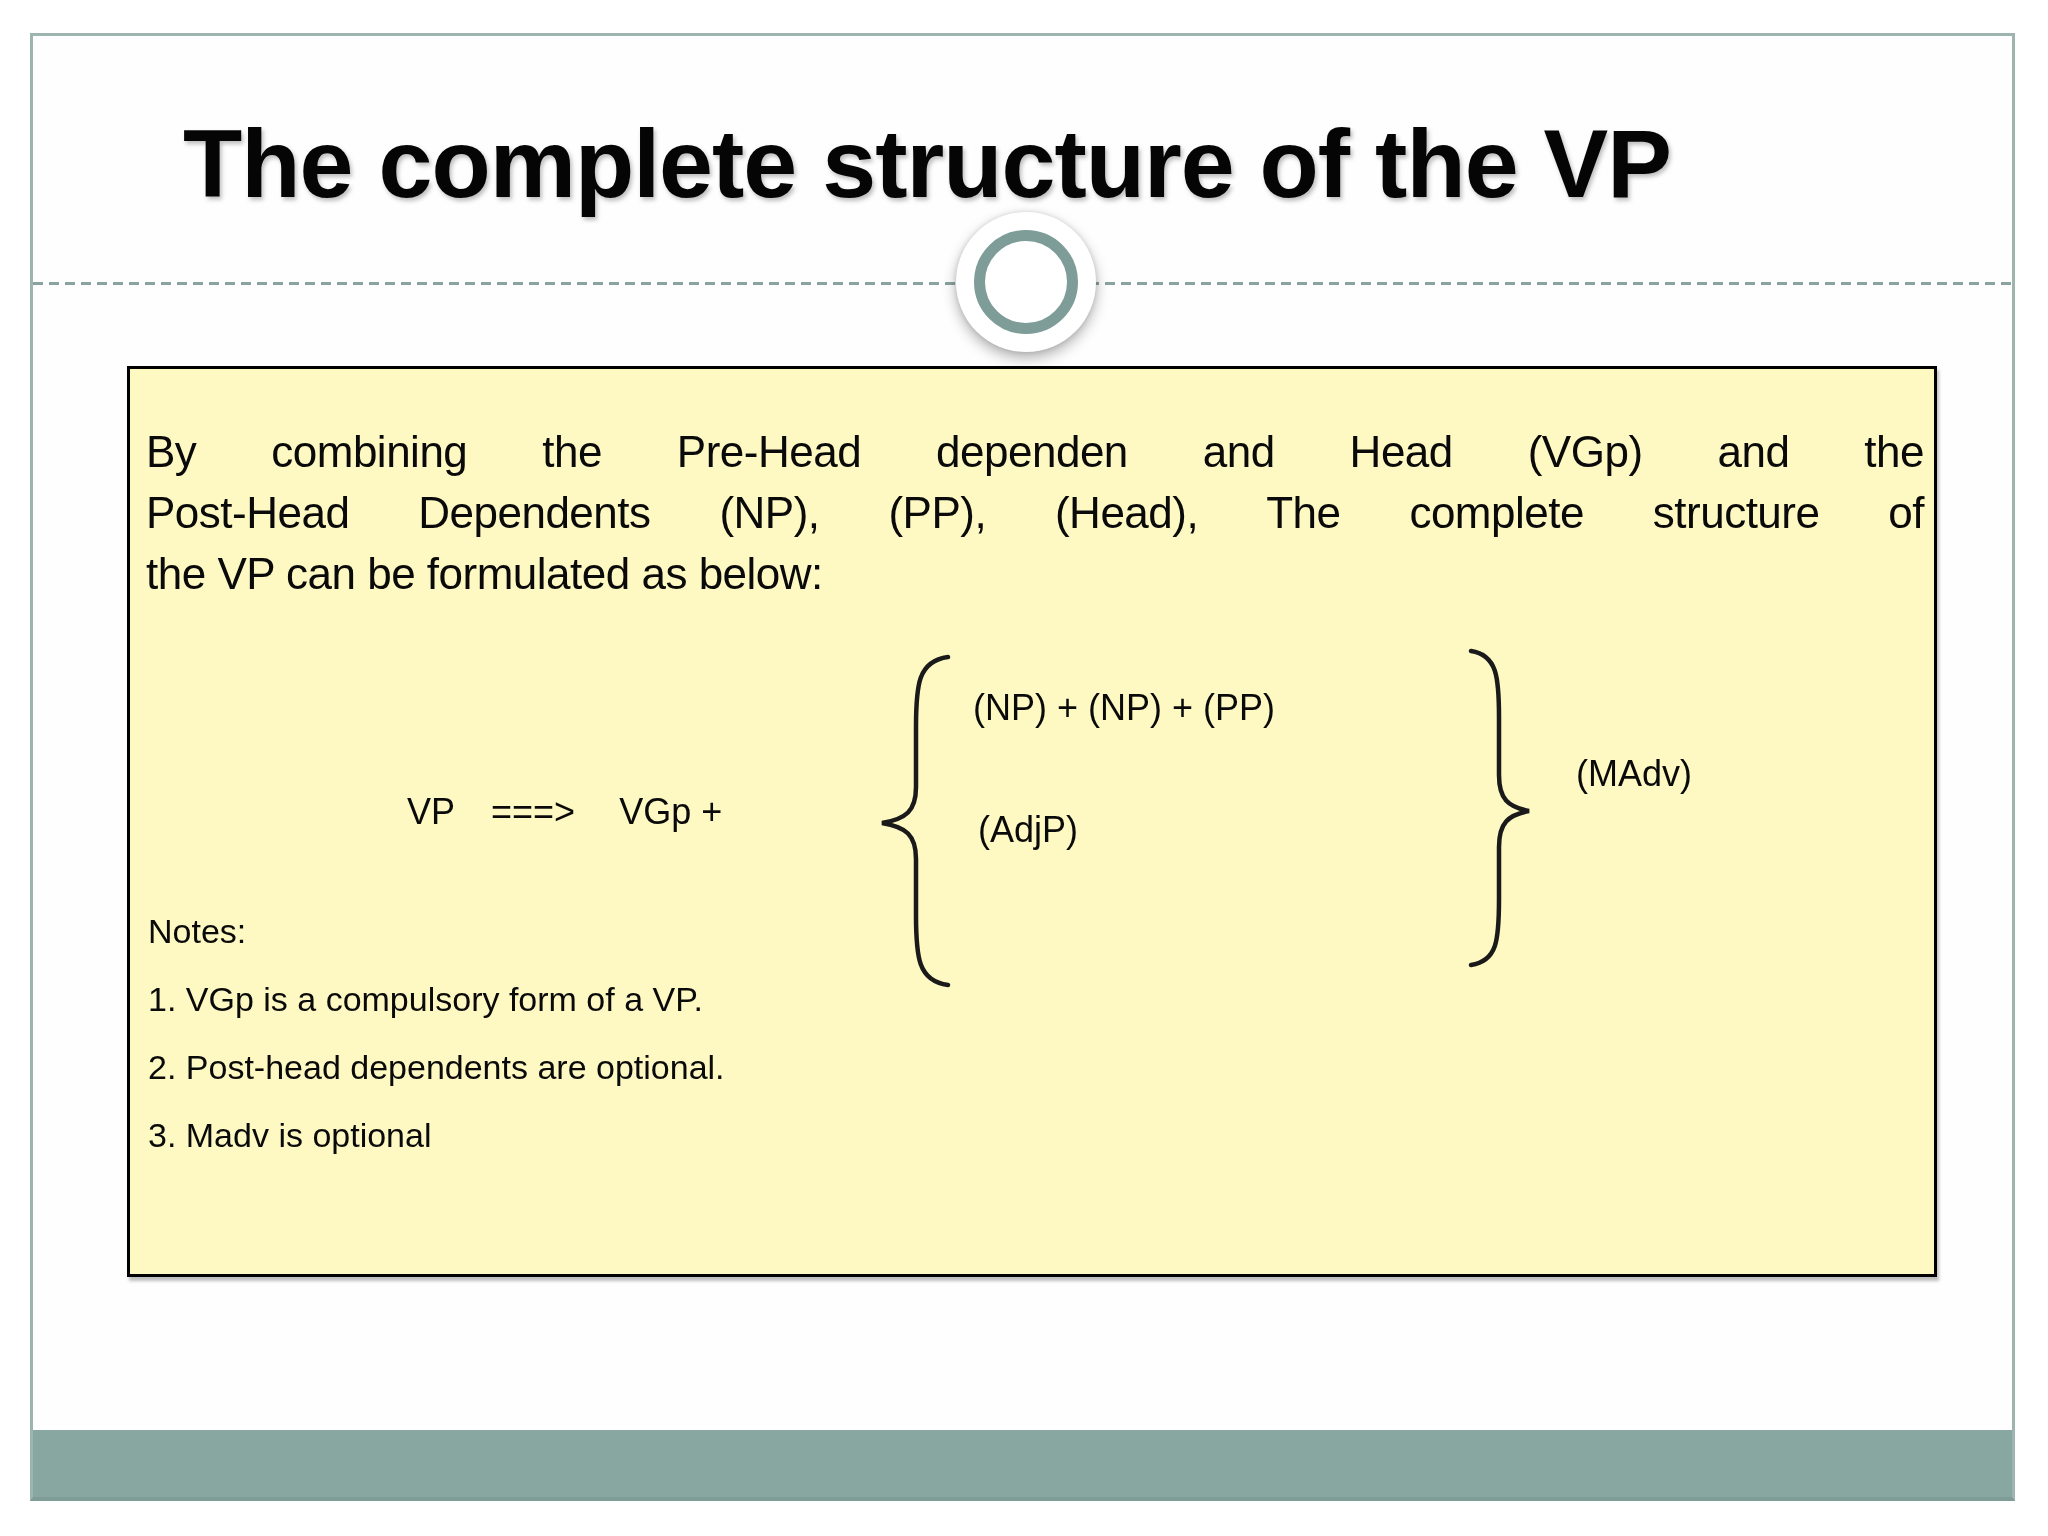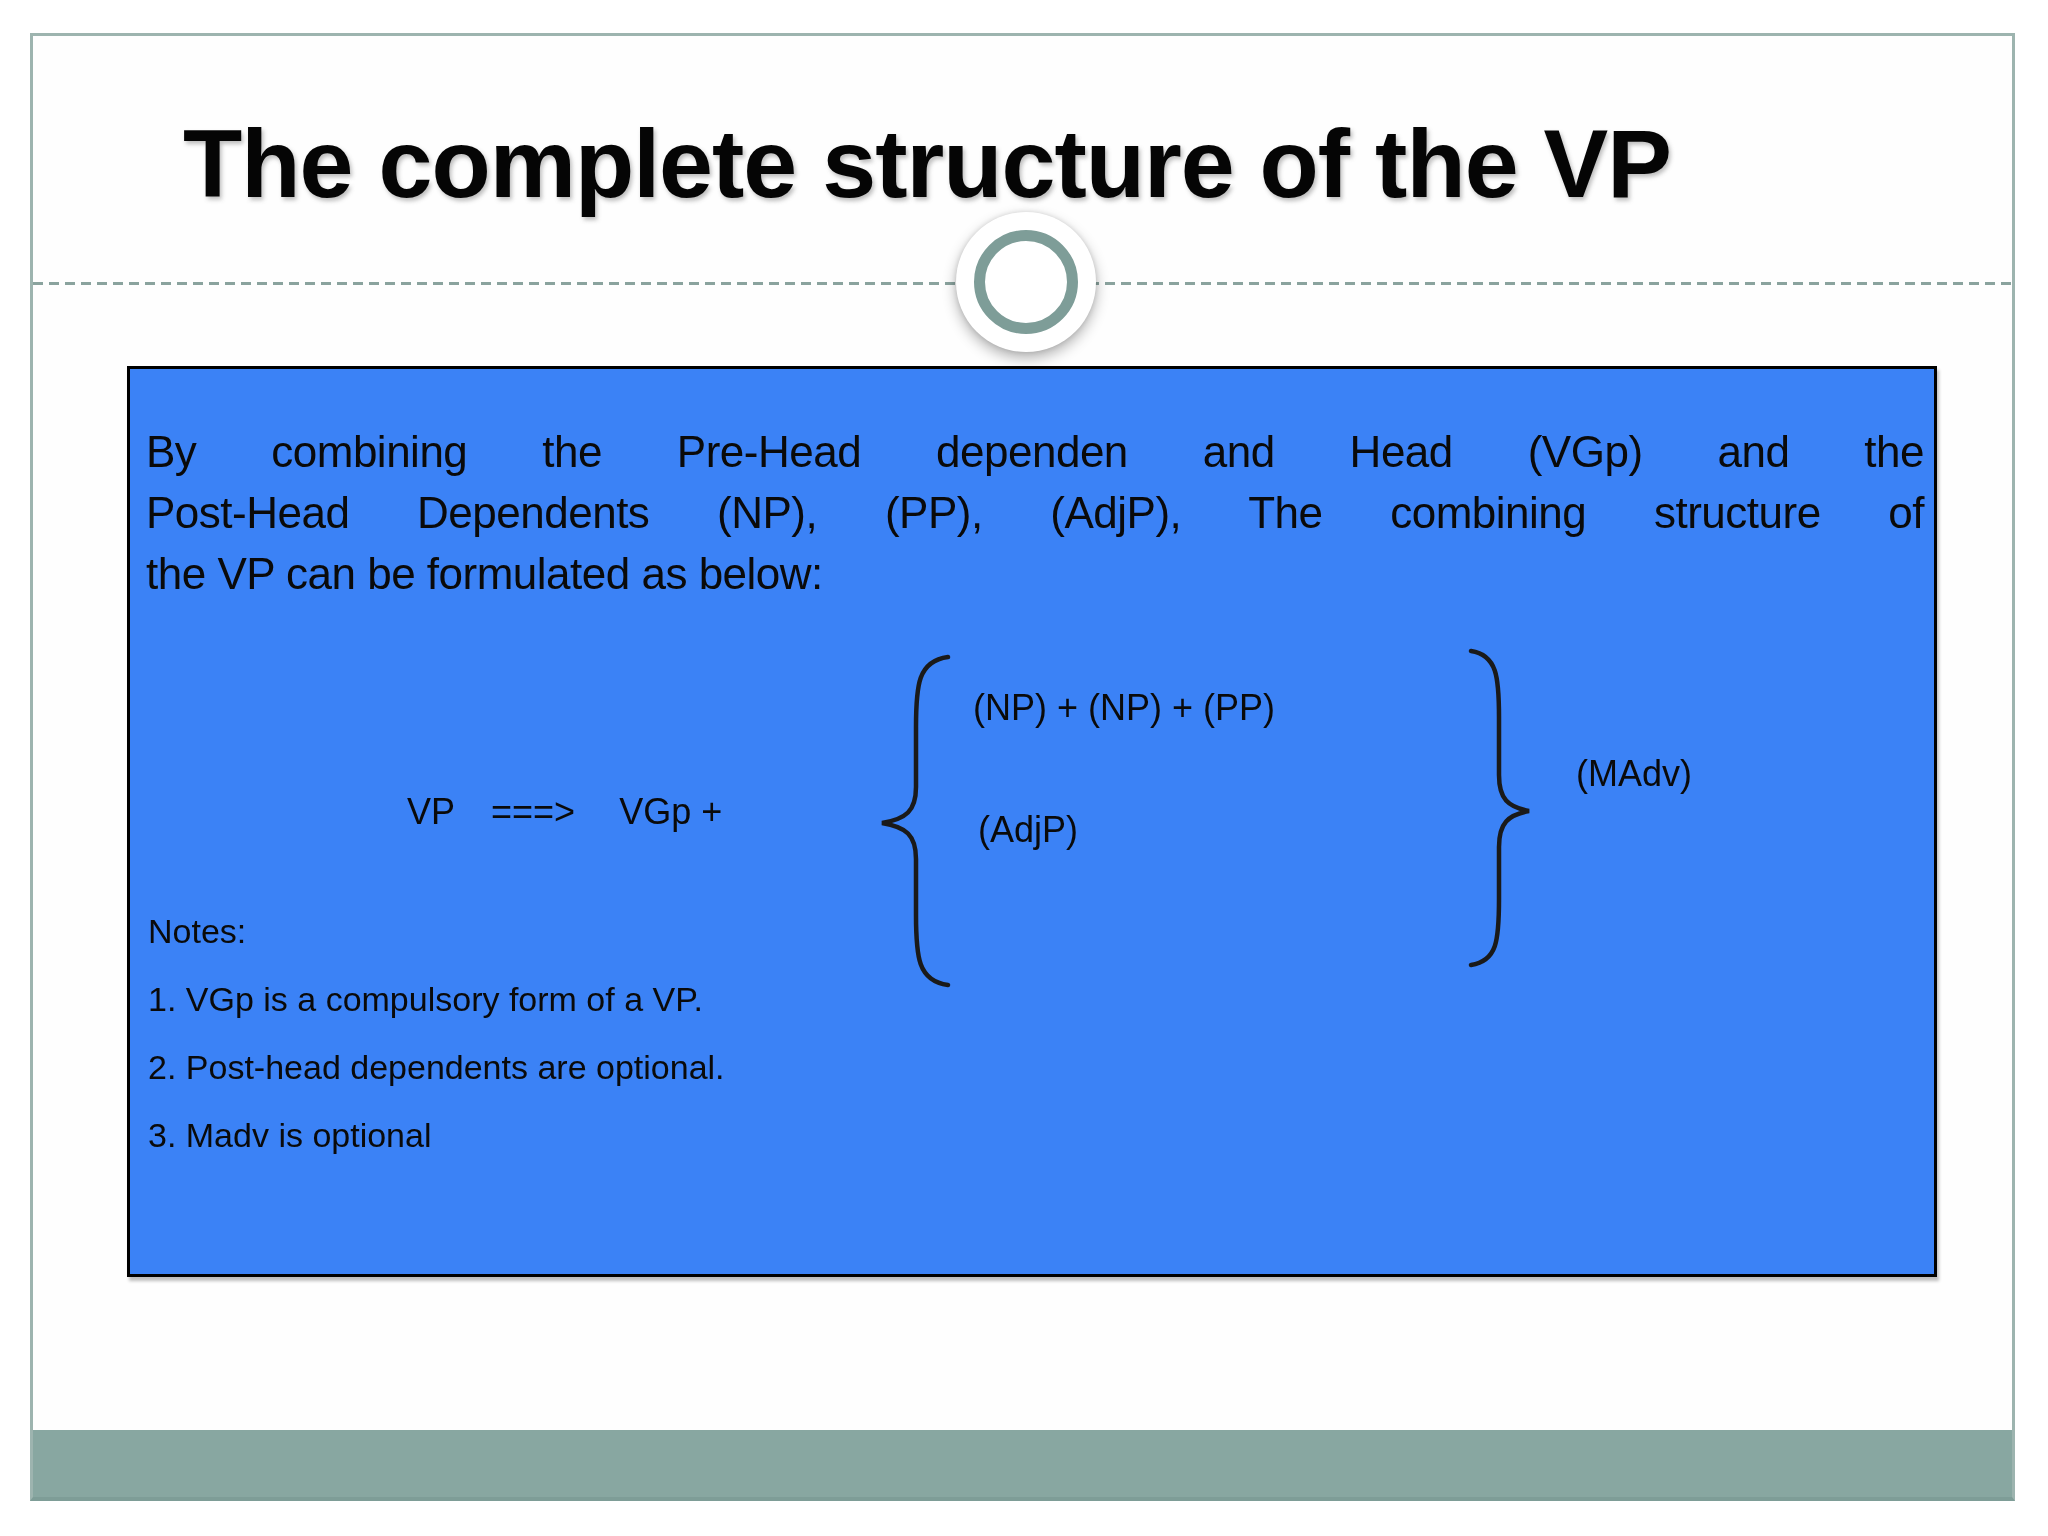--- a/index.html
+++ b/index.html
@@ -43,21 +43,21 @@
     display:flex; align-items:center; justify-content:center;
   }
   .circle-ring {
     width:104px; height:104px; border-radius:50%;
     border:11px solid #7E9D98; box-sizing:border-box; background:#ffffff;
   }
 
   
   .content-box {
     left:127px; top:366px; width:1810px; height:911px;
-    border:3px solid #000; box-sizing:border-box; background:#3b82f6;
+    border:3px solid #000; box-sizing:border-box; background:#fef9c3;
     box-shadow:2px 4px 3px rgba(0,0,0,0.25);
   }
   .paragraph {
     position:absolute; left:16px; top:52px; width:1778px;
     font-size:44px; line-height:61px; letter-spacing:-0.5px; color:#0a0a0a;
   }
   .para-line { text-align:justify; text-align-last:justify; }
   .para-line.last { text-align:right; text-align-last:left; }
 
   .formula-part { position:absolute; font-size:36px; color:#0a0a0a; white-space:pre; }
@@ -88,21 +88,21 @@
 <div class="abs dashed-divider"></div>
 
 <div class="abs circle-ornament">
   <div class="circle-ring"></div>
 </div>
 
 <div class="abs content-box">
 
   <div class="paragraph">
     <div class="para-line">By combining the Pre-Head dependen and Head (VGp) and the</div>
-    <div class="para-line">Post-Head Dependents (NP), (PP), (AdjP), The combining structure of</div>
+    <div class="para-line">Post-Head Dependents (NP), (PP), (Head), The complete structure of</div>
     <div class="para-line last">the VP can be formulated as below:</div>
   </div>
 
   <div class="formula-part f-lhs">
     <span class="sp1">VP</span><span class="sp2">===&gt;</span><span>VGp +</span>
   </div>
 
   <svg class="brace brace-left" width="96" height="340" viewBox="0 0 96 340">
     <path d="M 88 6 C 58 10, 56 34, 56 76 L 56 136 C 56 160, 46 168, 22 172 C 46 176, 56 184, 56 208 L 56 264 C 56 306, 58 330, 88 334" fill="none" stroke="#1a1a1a" stroke-width="4.5" stroke-linecap="round"></path>
   </svg>

